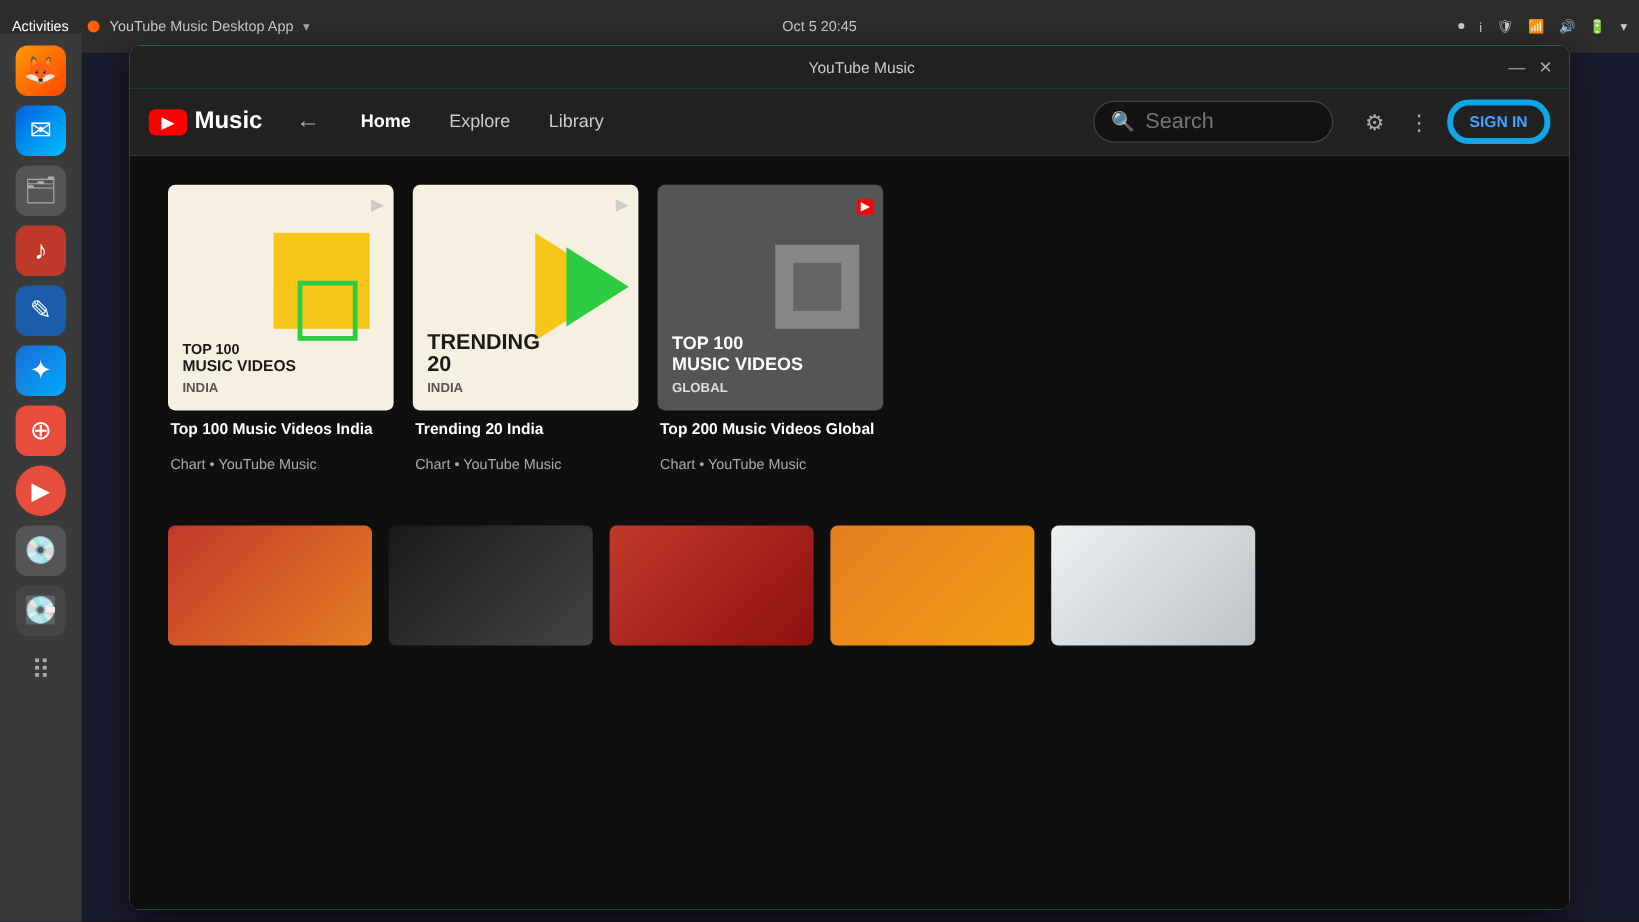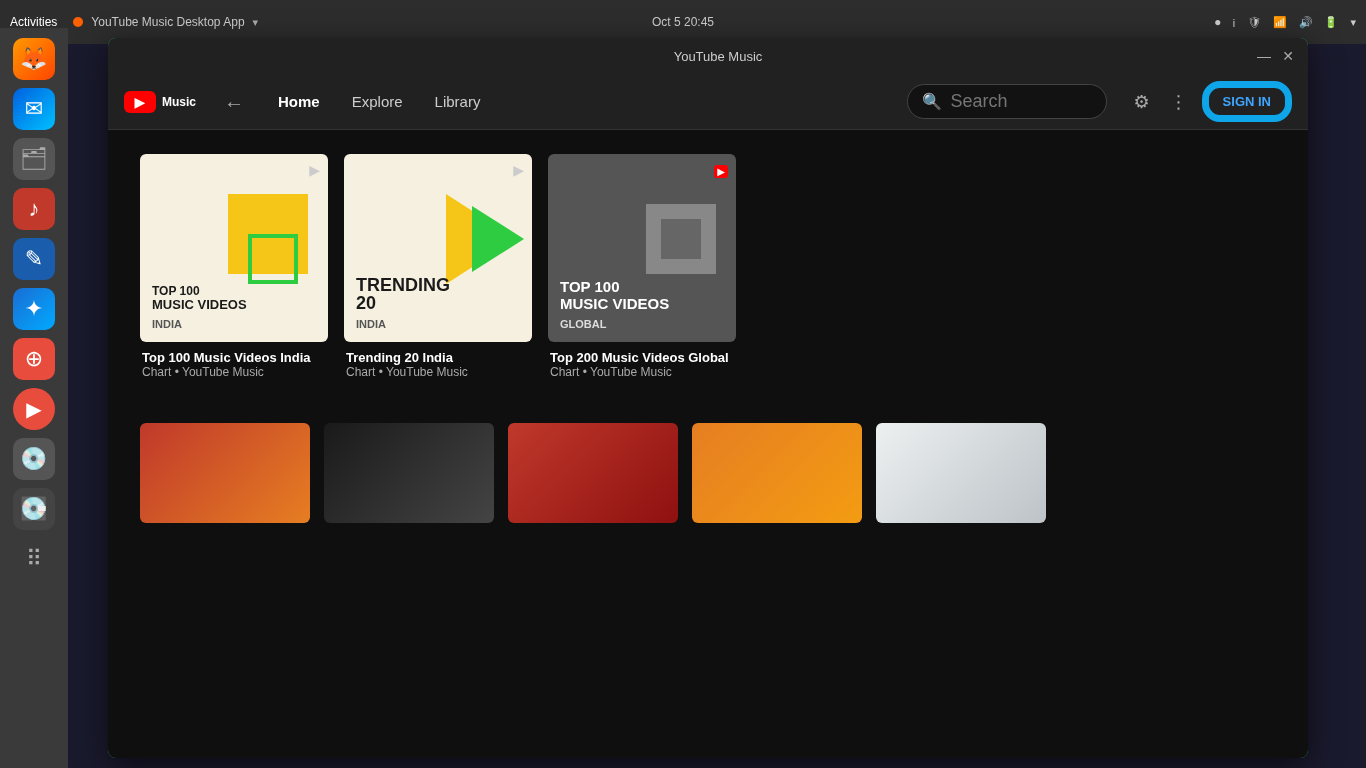--- a/index.html
+++ b/index.html
@@ -168,21 +168,21 @@
       background: #ff0000;
       border-radius: 6px;
       display: flex;
       align-items: center;
       justify-content: center;
       color: #fff;
       font-size: 14px;
     }
     .yt-logo-text {
       color: #fff;
-      font-size: 12px;
+      font-size: 20px;
       font-weight: 600;
     }
     .nav-back-btn {
       color: #aaa;
       background: transparent;
       border: none;
       font-size: 20px;
       cursor: pointer;
       padding: 4px;
     }
@@ -236,21 +236,21 @@
     .nav-icon-btn {
       color: #aaa;
       background: transparent;
       border: none;
       font-size: 18px;
       cursor: pointer;
       padding: 6px;
       border-radius: 50%;
     }
     .sign-in-btn {
-      border: 7px solid #0ea5e9;
+      border: 5px solid #0ea5e9;
       color: #3ea6ff;
       background: transparent;
       padding: 6px 14px;
       border-radius: 18px;
       font-size: 13px;
       cursor: pointer;
       font-weight: 600;
     }
 
     
@@ -321,21 +321,21 @@
       padding: 1px 3px;
       font-size: 10px;
     }
     .card-info {
       padding: 8px 2px 4px;
     }
     .card-title {
       color: #fff;
       font-size: 13px;
       font-weight: 600;
-      margin-bottom: 0;
+      margin-bottom: 15px;
     }
     .card-subtitle {
       color: #aaa;
       font-size: 12px;
     }
 
     
     .thumb-india {
       background: #f5f0e0;
       display: flex;

